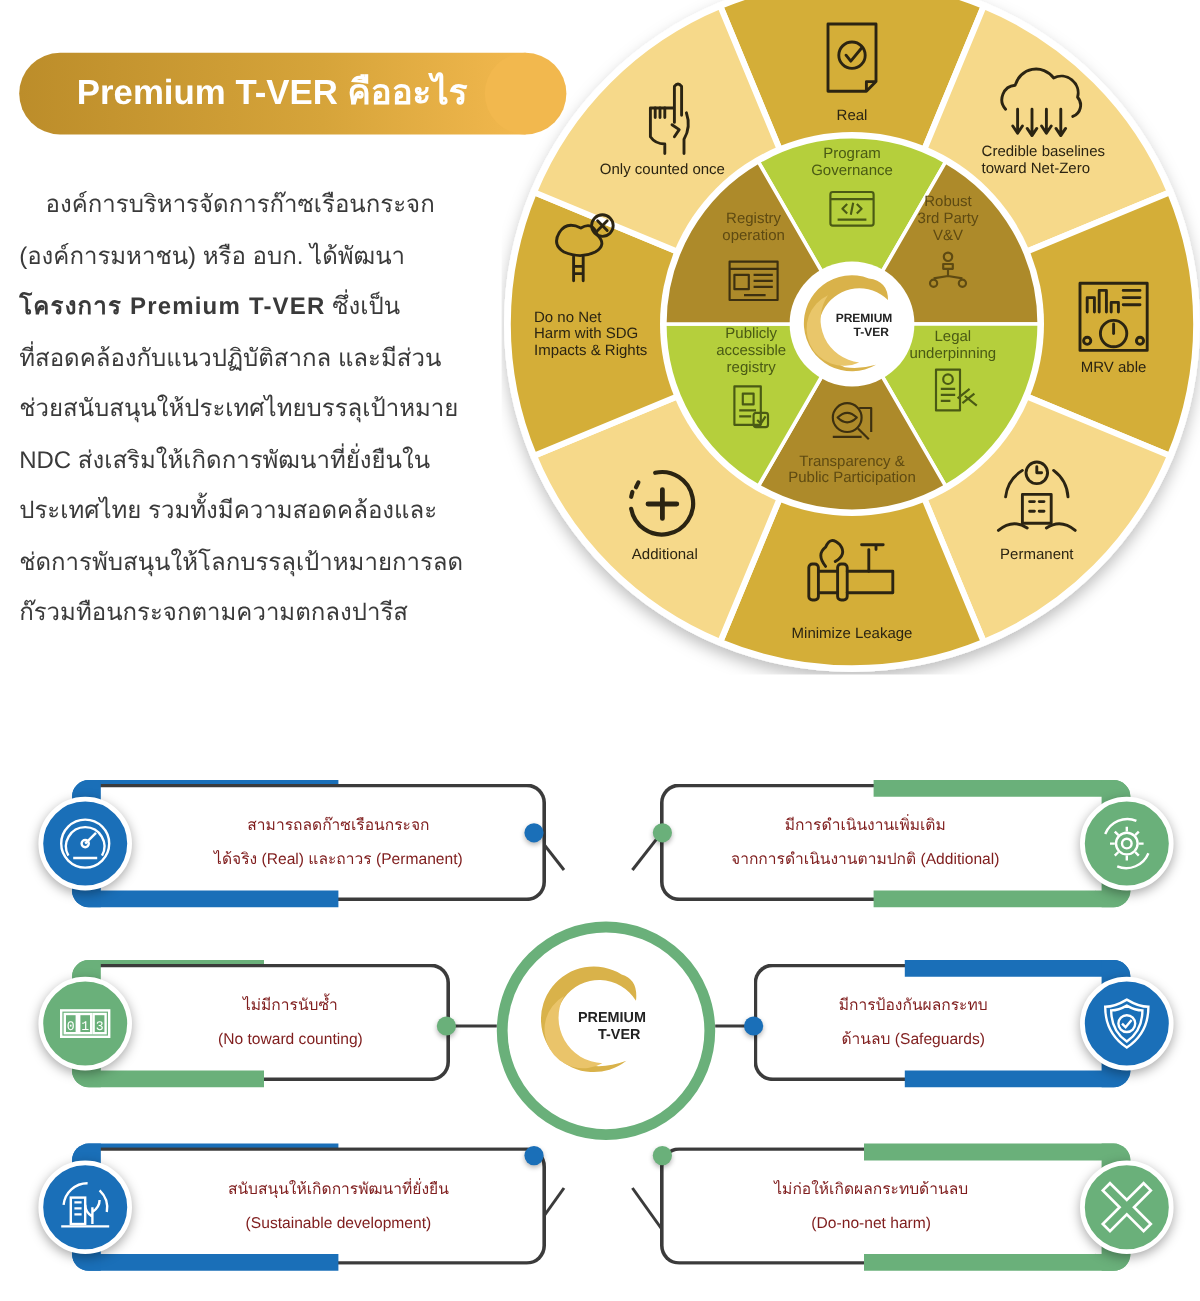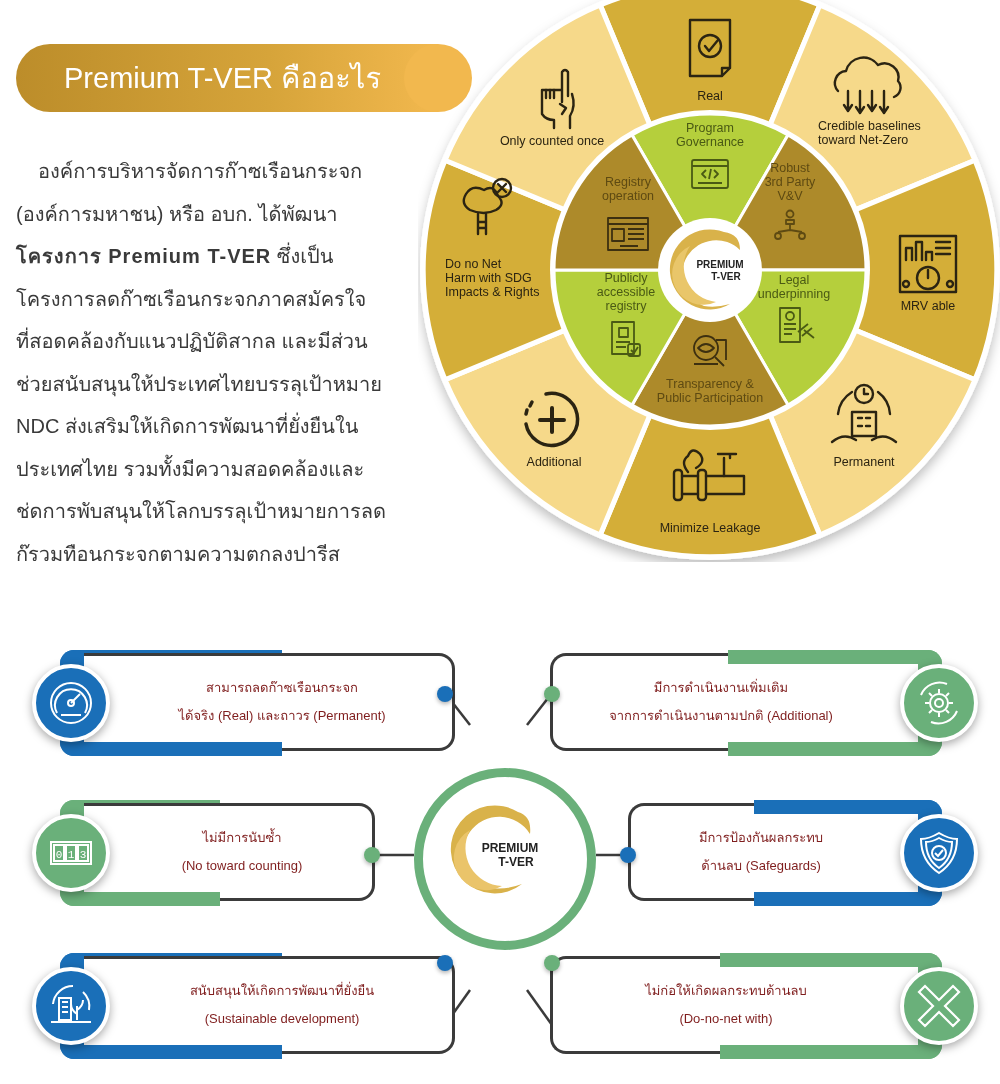--- a/index.html
+++ b/index.html
@@ -1,20 +1,20 @@
 <!DOCTYPE html>
 <html><head>
 <meta charset="utf-8">
 <style>
   html, body { margin:0; padding:0; background:#ffffff; }
   body { width:1000px; height:1084px; position:relative; overflow:hidden; font-family:"Liberation Sans", sans-serif; color:#333; }
   .title-pill { position:absolute; left:16px; top:44px; width:422px; height:68px; border-radius:34px 0 0 34px;
     background:linear-gradient(90deg,#bc8d2a 0%, #d6a43a 60%, #f2b84e 100%); }
   .title-pill::after { content:""; position:absolute; right:-34px; top:0; width:68px; height:68px; border-radius:34px; background:#f2b84e; }
-  .title-text { position:absolute; left:48px; top:0; line-height:68px; color:#fff; font-weight:normal; font-size:29px; z-index:2; white-space:nowrap; }
+  .title-text { position:absolute; left:48px; top:0; line-height:68px; color:#fff; font-weight:bold; font-size:29px; z-index:2; white-space:nowrap; }
   .intro { position:absolute; left:16px; top:150px; width:390px; font-size:20px; line-height:42.5px; color:#3a3a3a; text-align:justify; }
   .intro .indent { display:inline-block; width:22px; }
   .intro b { letter-spacing:1px; }
   .wheel { position:absolute; left:418px; top:-22px; width:584px; height:584px; }
   .wheel svg text { font-family:"Liberation Sans", sans-serif; }
   .card { position:absolute; }
   .card .frame { position:absolute; border:3px solid #3b3b3b; border-radius:16px; background:#fff; }
   .card .bar { position:absolute; height:12px; }
   .card .txt { position:absolute; text-align:center; font-size:13px; line-height:28px; color:#7f1d1d; }
   .card .badge { position:absolute; width:70px; height:70px; border-radius:50%; border:4px solid #fff; box-shadow:0 3px 10px rgba(0,0,0,0.35); display:flex; align-items:center; justify-content:center; }
@@ -26,21 +26,20 @@
 <body>
 
 <div class="title-pill">
   <span class="title-text">Premium T-VER คืออะไร</span>
 </div>
 
 <div class="intro">
   <div><span class="indent"></span><span>องค์การบริหารจัดการก๊าซเรือนกระจก</span></div>
   <div>(องค์การมหาชน) หรือ อบก. ได้พัฒนา</div>
   <div><b>โครงการ Premium T-VER</b><span> ซึ่งเป็น</span></div>
-  <div>โครงการลดก๊าซเรือนกระจกภาคสมัครใจ</div>
   <div>ที่สอดคล้องกับแนวปฏิบัติสากล และมีส่วน</div>
   <div>ช่วยสนับสนุนให้ประเทศไทยบรรลุเป้าหมาย</div>
   <div>NDC ส่งเสริมให้เกิดการพัฒนาที่ยั่งยืนใน</div>
   <div>ประเทศไทย รวมทั้งมีความสอดคล้องและ</div>
   <div>ช่ดการพับสนุนให้โลกบรรลุเป้าหมายการลด</div>
   <div>ก๊รวมทือนกระจกตามความตกลงปารีส</div>
 </div>
 
 <div class="wheel">
 <svg width="584" height="584" viewBox="-292 -292 584 584">
@@ -337,16 +336,16 @@
   <div class="bar" style="left:172px;top:0;width:222px;height:14px;background:#6ab07a;border-radius:0 14px 0 0;"></div>
   <div class="bar" style="left:172px;top:92px;width:222px;height:14px;background:#6ab07a;border-radius:0 0 14px 0;"></div>
   <div style="position:absolute;left:370px;top:0;width:24px;height:106px;background:#6ab07a;border-radius:0 14px 14px 0;"></div>
   <div class="badge" style="left:352px;top:14px;background:#6ab07a;">
     <svg width="50" height="50" viewBox="-25 -25 50 50" fill="none" stroke="#fff" stroke-width="2.2">
         <path d="M-14 -20 L0 -6 L14 -20 L20 -14 L6 0 L20 14 L14 20 L0 6 L-14 20 L-20 14 L-6 0 L-20 -14 Z"></path>
       </svg>
   </div>
   <div class="txt" style="left:0px;top:24px;width:356px;">
     <div>ไม่ก่อให้เกิดผลกระทบด้านลบ</div>
-    <div>(Do-no-net with)</div>
+    <div>(Do-no-net harm)</div>
   </div>
 </div>
 <div class="dot" style="left:544px;top:955px;background:#6ab07a;"></div>
 
 </body></html>

